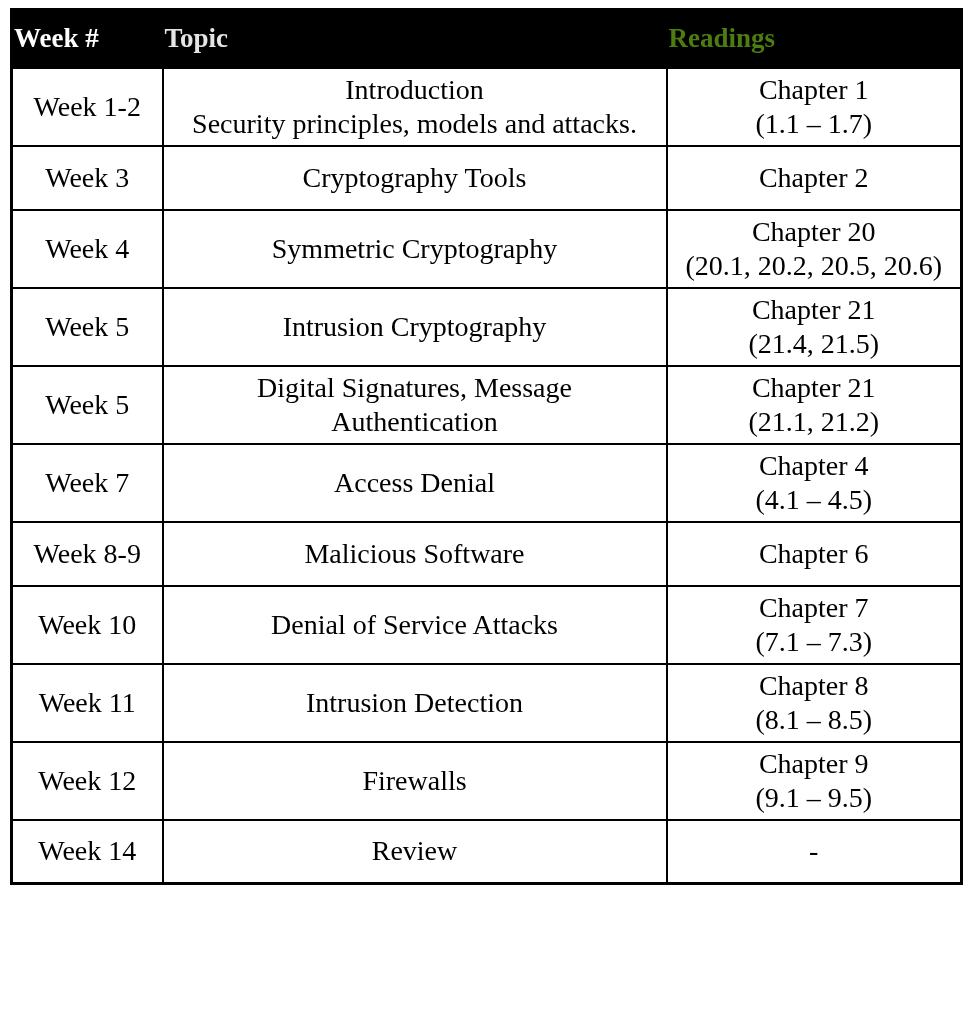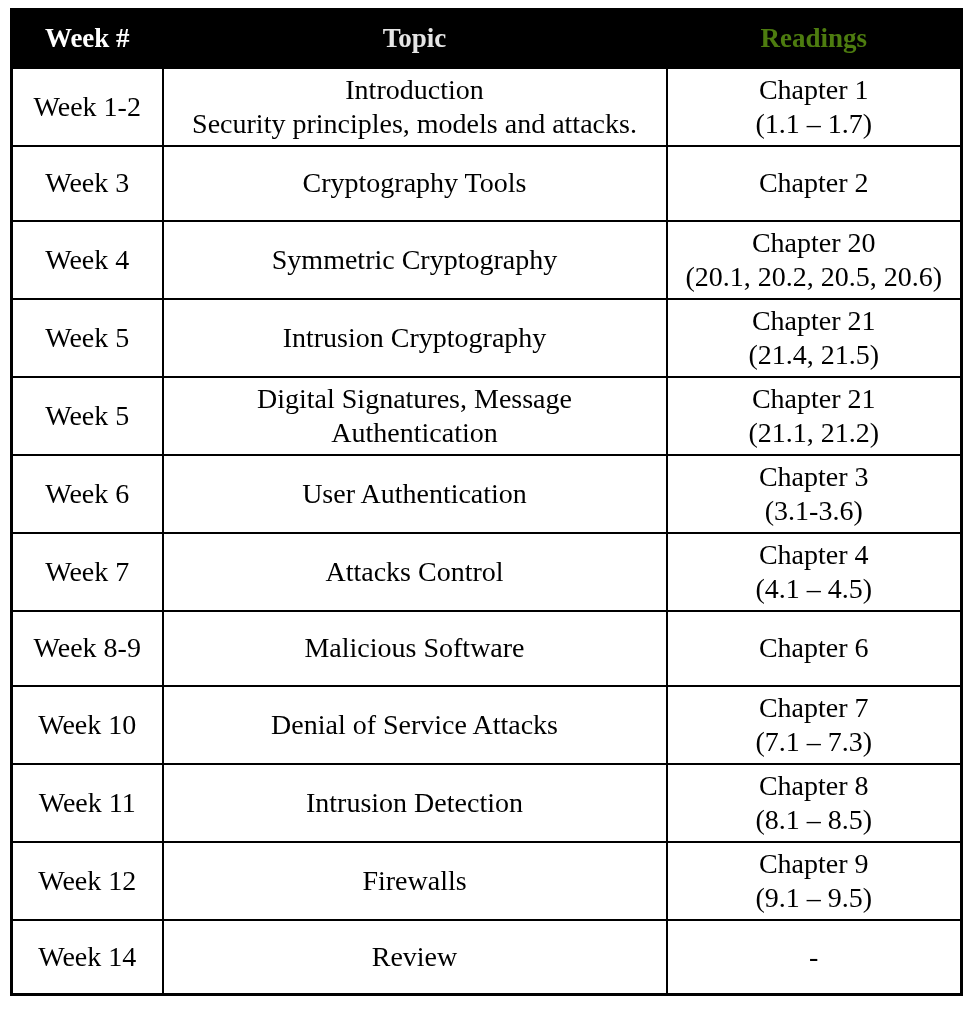--- a/index.html
+++ b/index.html
@@ -27,26 +27,26 @@
   }
   col.c-week  { width: 151px; }
   col.c-topic { width: 504px; }
   col.c-read  { width: 295px; }
   th {
     background: #000000;
     color: #ffffff;
     height: 58px;
     font-size: 27px;
     font-weight: bold;
-    text-align: center;
+    text-align: left;
     vertical-align: middle;
     box-sizing: border-box;
   }
   td {
-    height: 75px;
+    height: 64px;
     box-sizing: border-box;
     padding: 4px 8px;
     font-size: 28px;
     line-height: 34px;
     color: #000000;
     text-align: center;
     vertical-align: middle;
     overflow: hidden;
   }
   td.week-cell {
@@ -94,29 +94,24 @@
     <td class="topic-cell">Intrusion Cryptography</td>
     <td class="readings-cell">Chapter 21<br>(21.4, 21.5)</td>
   </tr>
 
   <tr>
     <td class="week-cell">Week 5</td>
     <td class="topic-cell">Digital Signatures, Message<br>Authentication</td>
     <td class="readings-cell">Chapter 21<br>(21.1, 21.2)</td>
   </tr>
 
-  <tr>
-    <td class="week-cell">Week 6</td>
-    <td class="topic-cell">User Authentication</td>
-    <td class="readings-cell">Chapter 3<br>(3.1-3.6)</td>
-  </tr>
 
   <tr>
     <td class="week-cell">Week 7</td>
-    <td class="topic-cell">Attacks Control</td>
+    <td class="topic-cell">Access Denial</td>
     <td class="readings-cell">Chapter 4<br>(4.1 – 4.5)</td>
   </tr>
 
   <tr>
     <td class="week-cell">Week 8-9</td>
     <td class="topic-cell">Malicious Software</td>
     <td class="readings-cell">Chapter 6</td>
   </tr>
 
   <tr>

